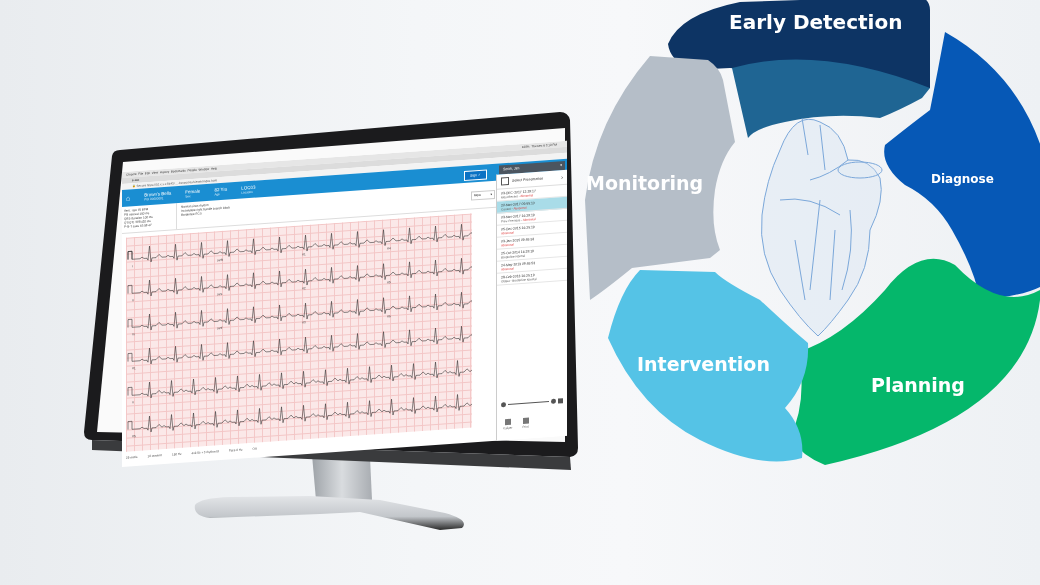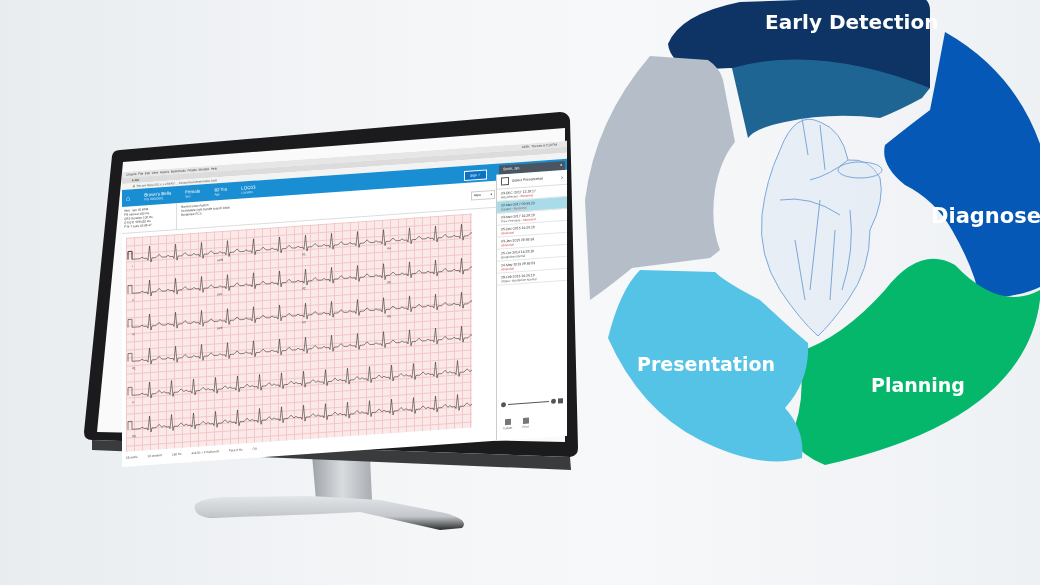--- a/index.html
+++ b/index.html
@@ -266,17 +266,18 @@
     <path d="M70 56 L128 60 Q140 68 143 80 L155 142 Q140 160 135 190 Q130 225 140 250 L130 258 L52 268 Q25 290 10 300 L5 200 Q15 120 70 56 Z" fill="#b5bec8"></path>
 
     <circle cx="242" cy="220" r="118" fill="url(#centerG)" opacity="0.0"></circle>
 
     <g stroke="#6e9fd6" stroke-width="1" fill="#dbe6f3" fill-opacity="0.55" opacity="0.9">
       <path d="M200 150 Q215 110 240 122 Q262 130 268 160 Q290 158 300 178 Q305 200 290 230 Q290 270 268 300 Q250 325 238 336 Q220 320 200 290 Q178 255 182 215 Q186 180 200 150 Z"></path>
       <path d="M222 118 L228 155 M240 125 L245 170 M268 160 Q250 175 230 180 M200 200 Q230 195 260 215 M240 200 L230 290 M255 230 L250 300 M215 240 L225 300 M270 210 Q275 250 262 290" fill="none"></path>
       <ellipse cx="280" cy="170" rx="22" ry="8" fill-opacity="0.3"></ellipse>
     </g>
   </svg>
-  <div class="seg-label" style="left:149px;top:10px;font-size:20px;margin-left:36px;">Early Detection</div>
-  <div class="seg-label" style="left:351px;top:172px;font-size:21px;margin-top:32px;">Diagnose</div>
+  <div class="seg-label" style="left:149px;top:10px;font-size:20px;">Early Detection</div>
+  <div class="seg-label" style="left:351px;top:172px;font-size:12px;">Diagnose</div>
   <div class="seg-label" style="left:291px;top:374px;font-size:19px;">Planning</div>
-  <div class="seg-label" style="left:57px;top:353px;font-size:19px;">Presentation</div>
+  <div class="seg-label" style="left:57px;top:353px;font-size:19px;">Intervention</div>
+  <div class="seg-label" style="left:6px;top:172px;font-size:19px;">Monitoring</div>
 </div>
 
 </body></html>

